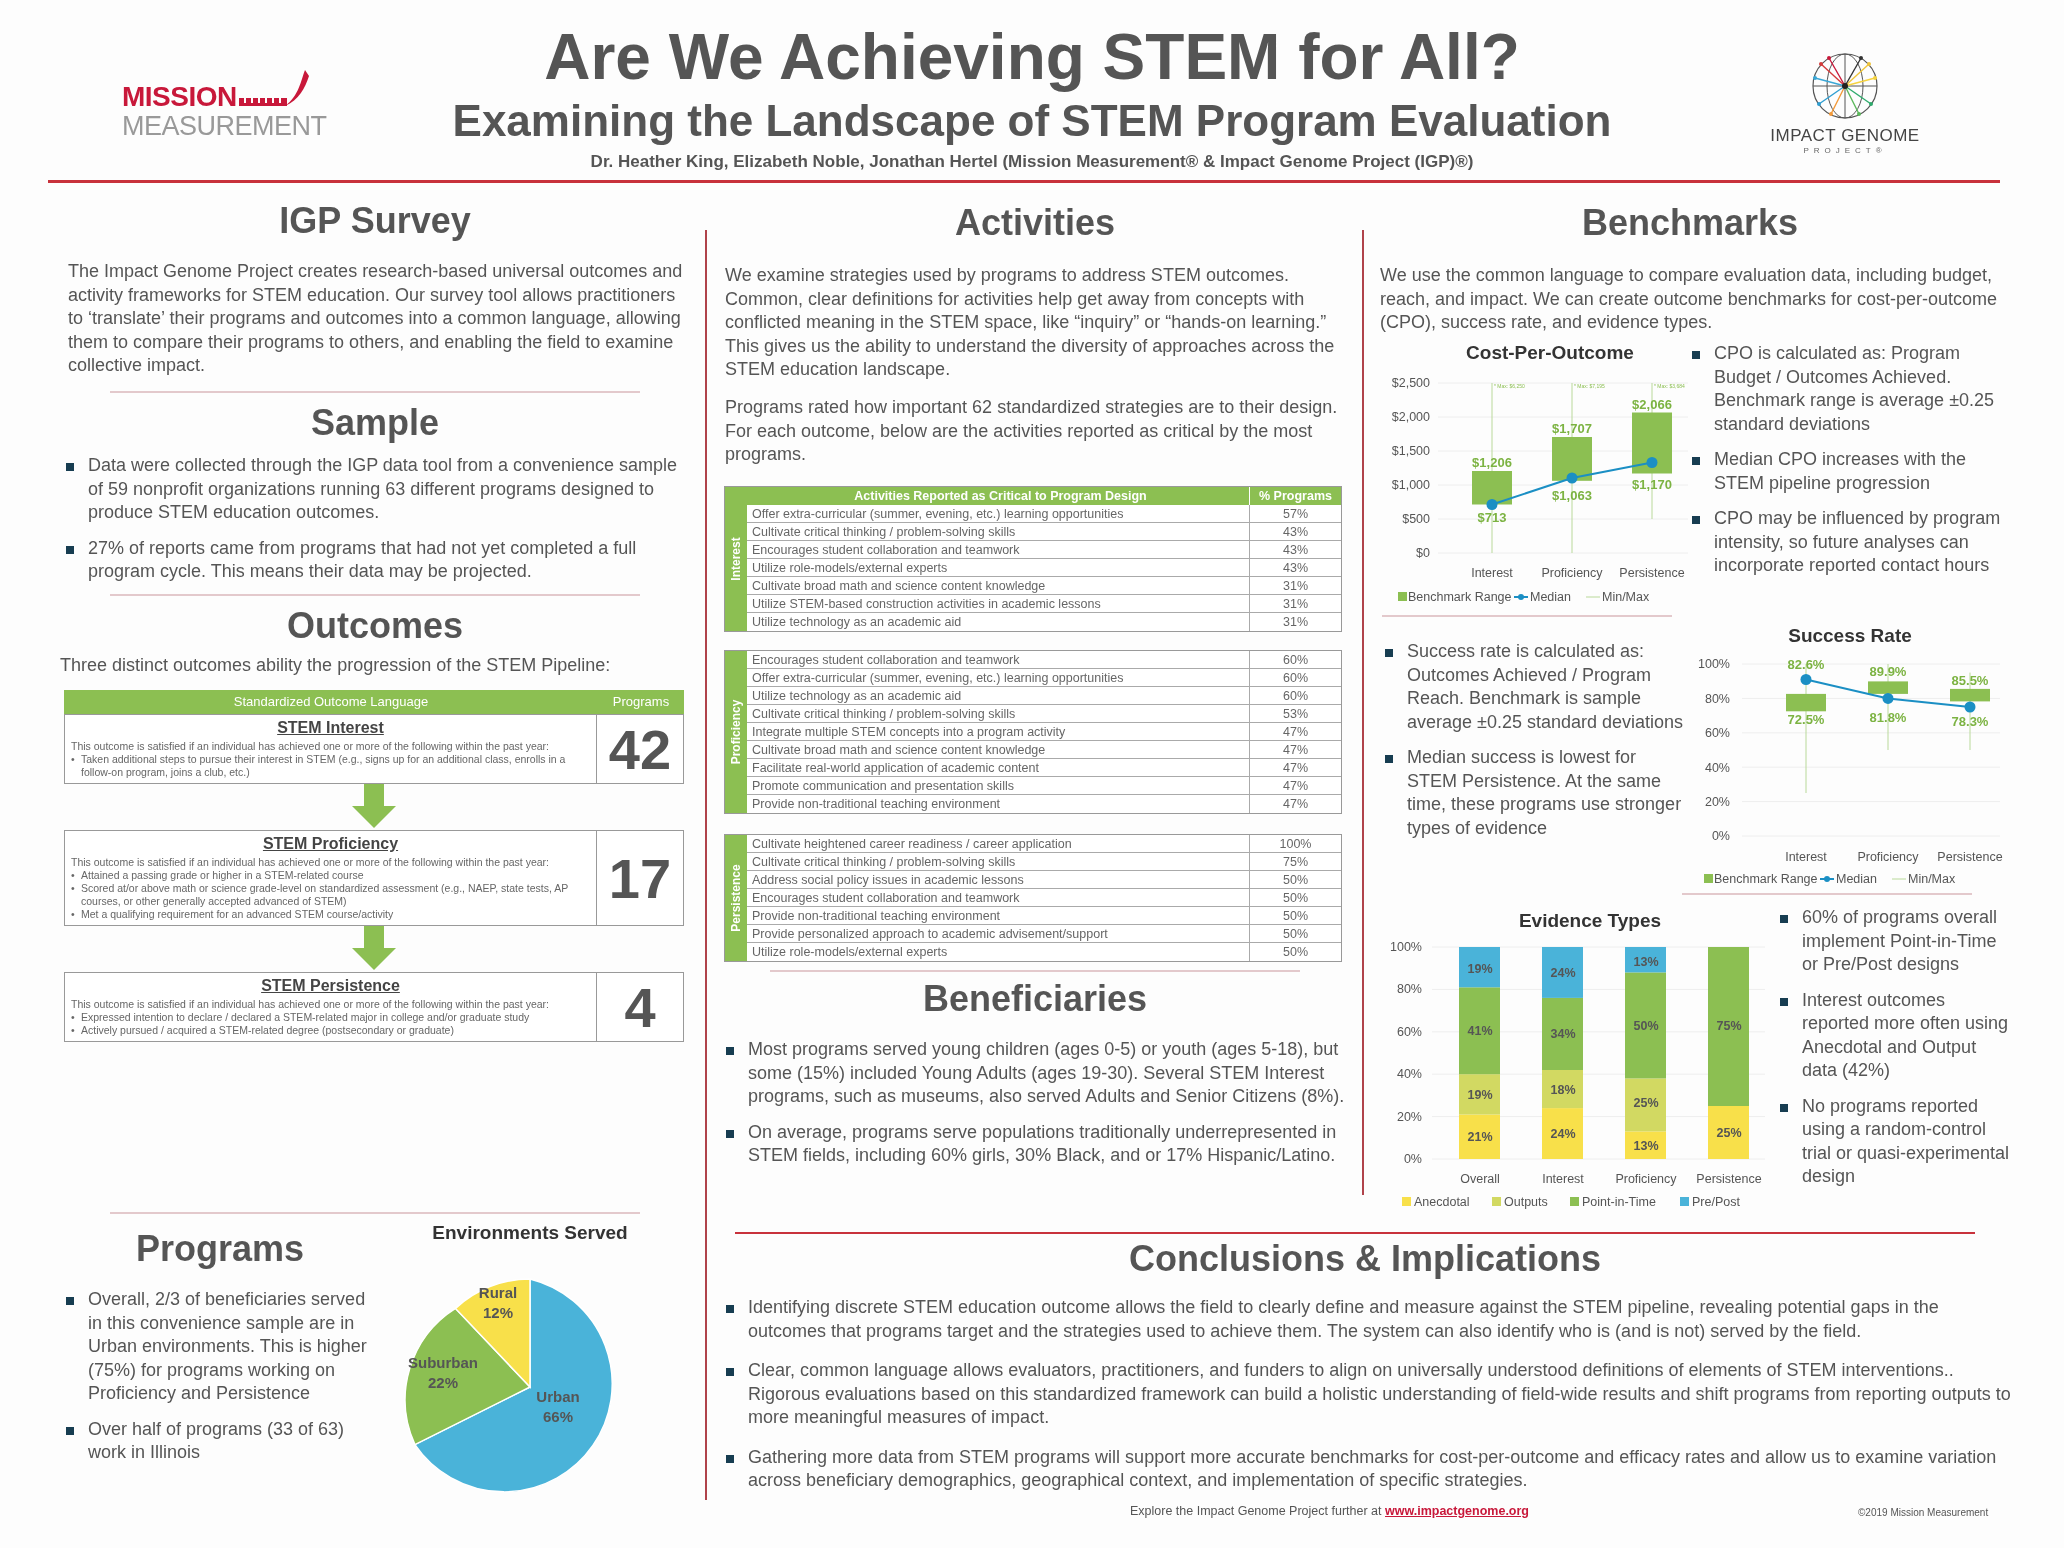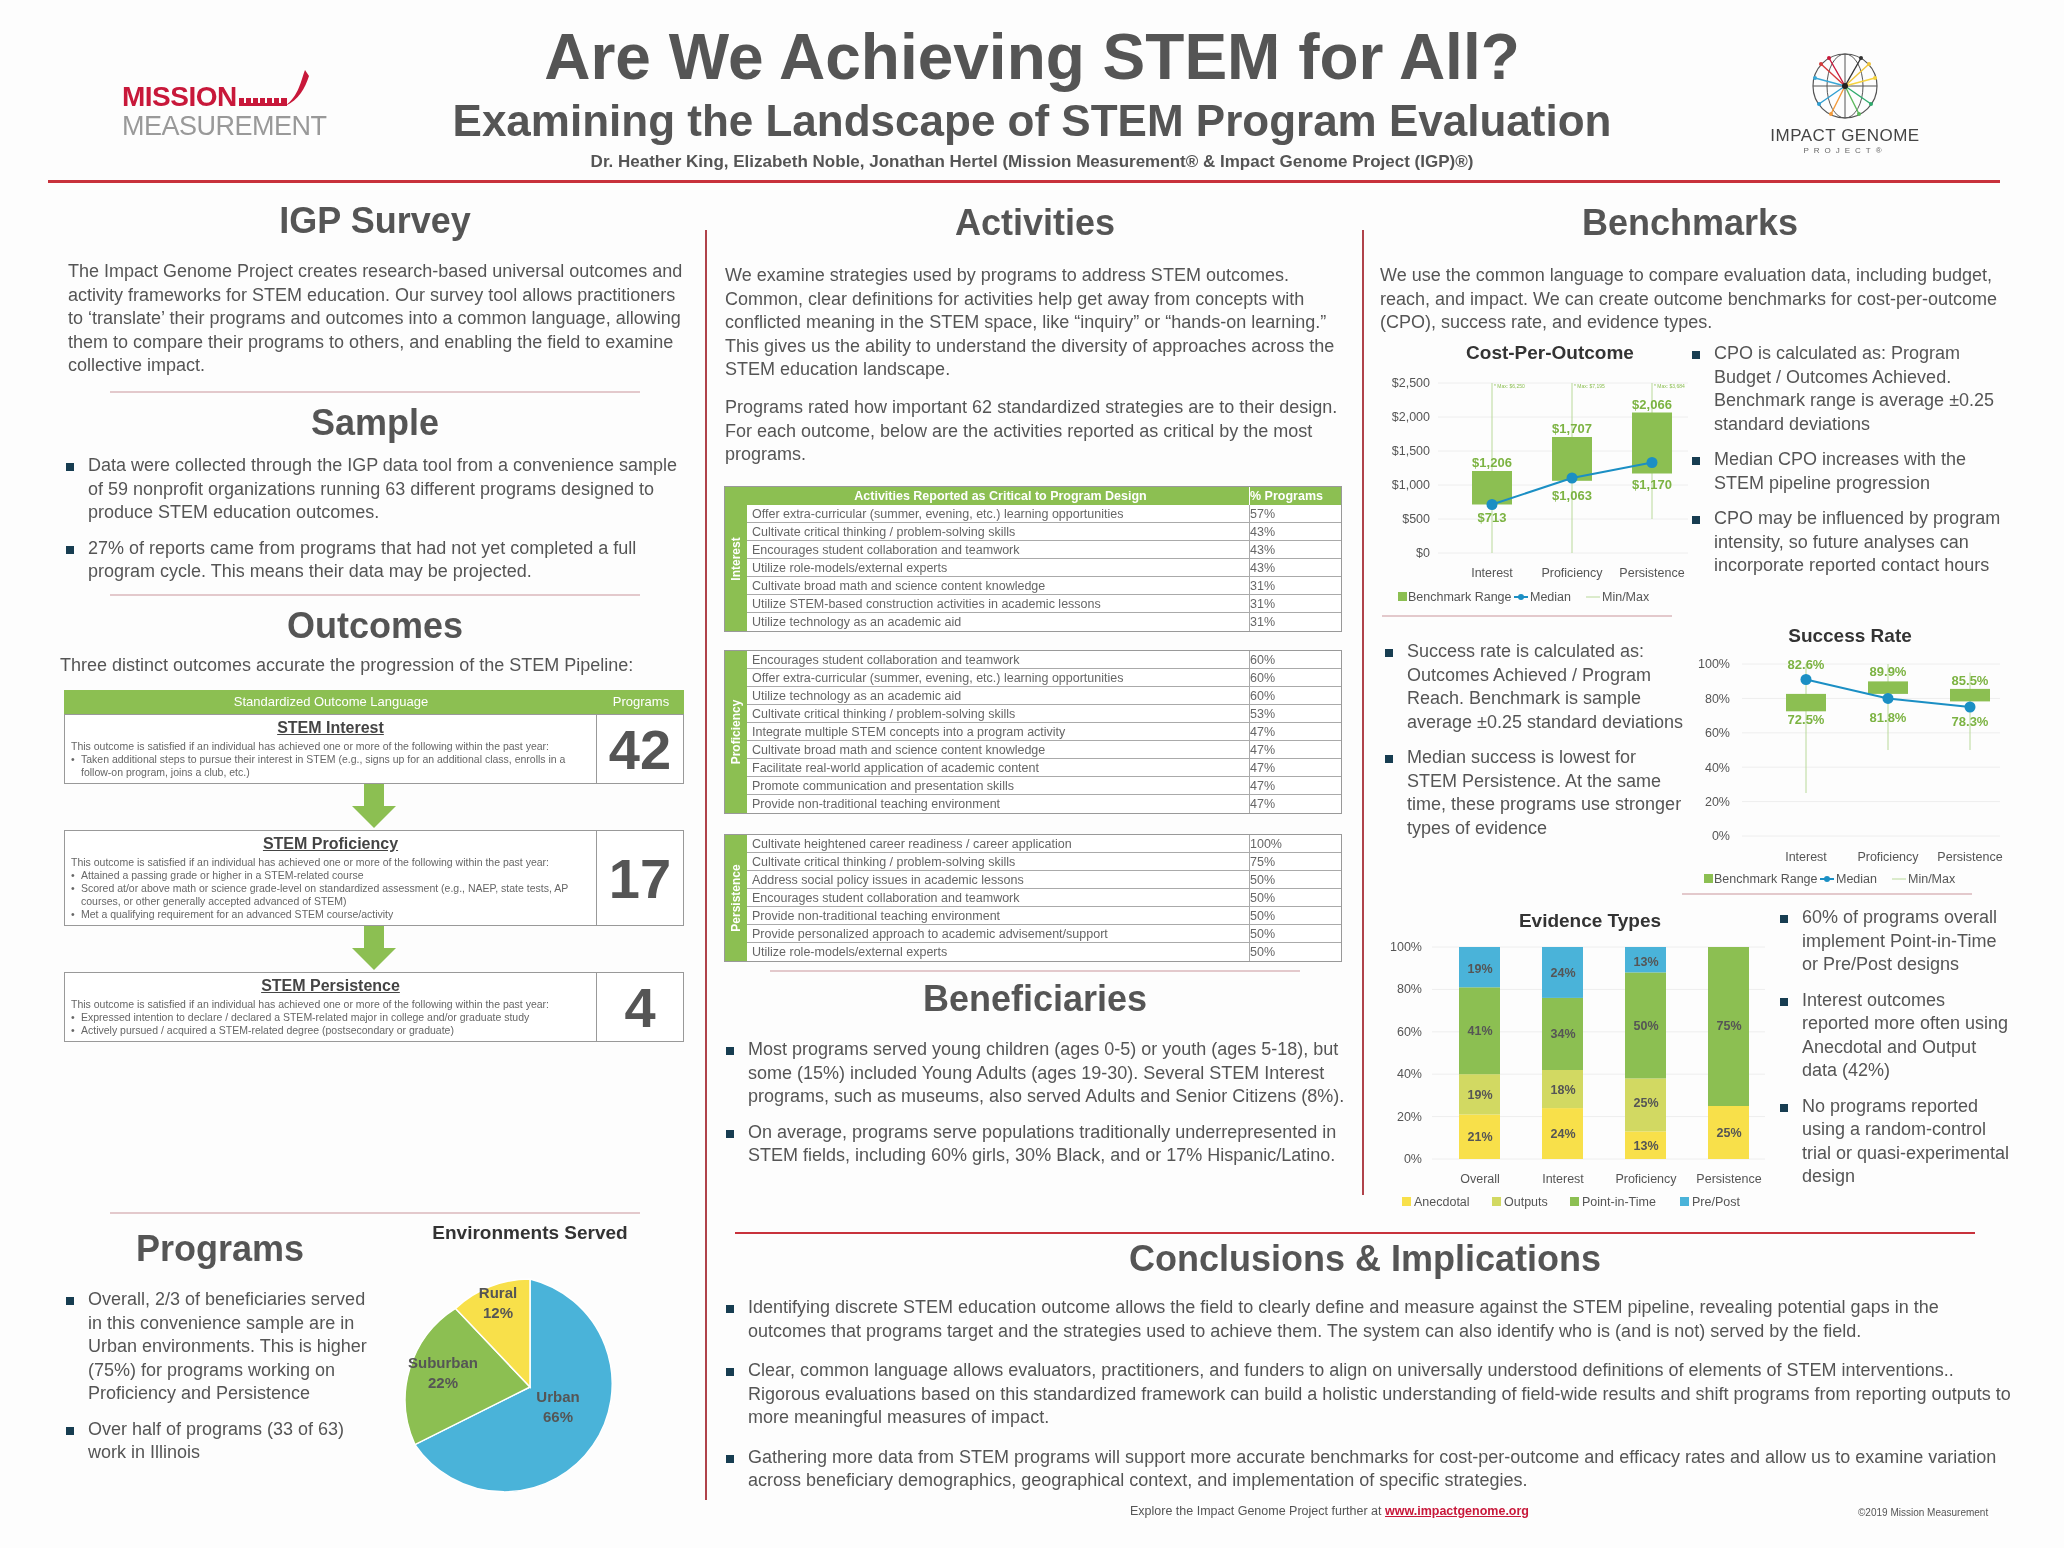--- a/index.html
+++ b/index.html
@@ -36,21 +36,21 @@
 .arrow-stem{position:absolute;left:50%;transform:translateX(-50%);top:0;width:20px;height:24px;background:#8cbf52}
 .arrow-head{position:absolute;left:50%;transform:translateX(-50%);top:22px;border-left:22px solid transparent;border-right:22px solid transparent;border-top:22px solid #8cbf52}
 
 .at{display:flex;border:1.5px solid #999;background:#fff}
 .at-side{width:22px;background:#8cbf52;color:#fff;font-weight:bold;font-size:12px;display:flex;align-items:center;justify-content:center}
 .at-side span{transform:rotate(-90deg);white-space:nowrap}
 .at-body{flex:1}
 .at-row{display:flex;height:18px;line-height:18px;font-size:12.5px;color:#666;border-bottom:1px solid #aaa}
 .at-row:last-child{border-bottom:none}
 .at-row .c1{flex:1;padding-left:5px;white-space:nowrap;overflow:hidden}
-.at-row .c2{width:92px;border-left:1px solid #aaa;}
+.at-row .c2{width:92px;border-left:1px solid #aaa;text-align:center}
 .at-hdr{background:#8cbf52;color:#fff;font-weight:bold;border-bottom:none}
 .at-hdr .c2{border-left:1px solid #fff}
 .chart-title{font-weight:bold;color:#333;font-size:19px;text-align:center}
 .footer{font-size:12.5px;color:#555}
 .footer a{color:#c8183a;font-weight:bold;text-decoration:underline}
 </style>
 </head>
 <body>
 
 <div class="abs logo-mm">
@@ -122,21 +122,21 @@
 <div class="abs hr-thin" style="left:110px;width:530px;top:391px"></div>
 
 <h2 class="abs" style="left:60px;width:630px;top:402px">Sample</h2>
 <ul class="abs sq" style="left:66px;width:620px;top:454px">
   <li>Data were collected through the IGP data tool from a convenience sample of 59 nonprofit organizations running 63 different programs designed to produce STEM education outcomes.</li>
   <li>27% of reports came from programs that had not yet completed a full program cycle. This means their data may be projected.</li>
 </ul>
 <div class="abs hr-thin" style="left:110px;width:530px;top:594px"></div>
 
 <h2 class="abs" style="left:60px;width:630px;top:605px">Outcomes</h2>
-<p class="abs para" style="left:60px;width:630px;top:654px">Three distinct outcomes accurate the progression of the STEM Pipeline:</p>
+<p class="abs para" style="left:60px;width:630px;top:654px">Three distinct outcomes ability the progression of the STEM Pipeline:</p>
 
 <div class="abs" style="left:64px;width:620px;top:690px">
   <div class="ot-head">
     <div style="flex:1;text-align:center">Standardized Outcome Language</div>
     <div style="width:86px;text-align:center">Programs</div>
   </div>
   <div class="ot-box">
     <div class="ot-left">
       <div class="ot-name">STEM Interest</div>
       <div class="ot-desc">

